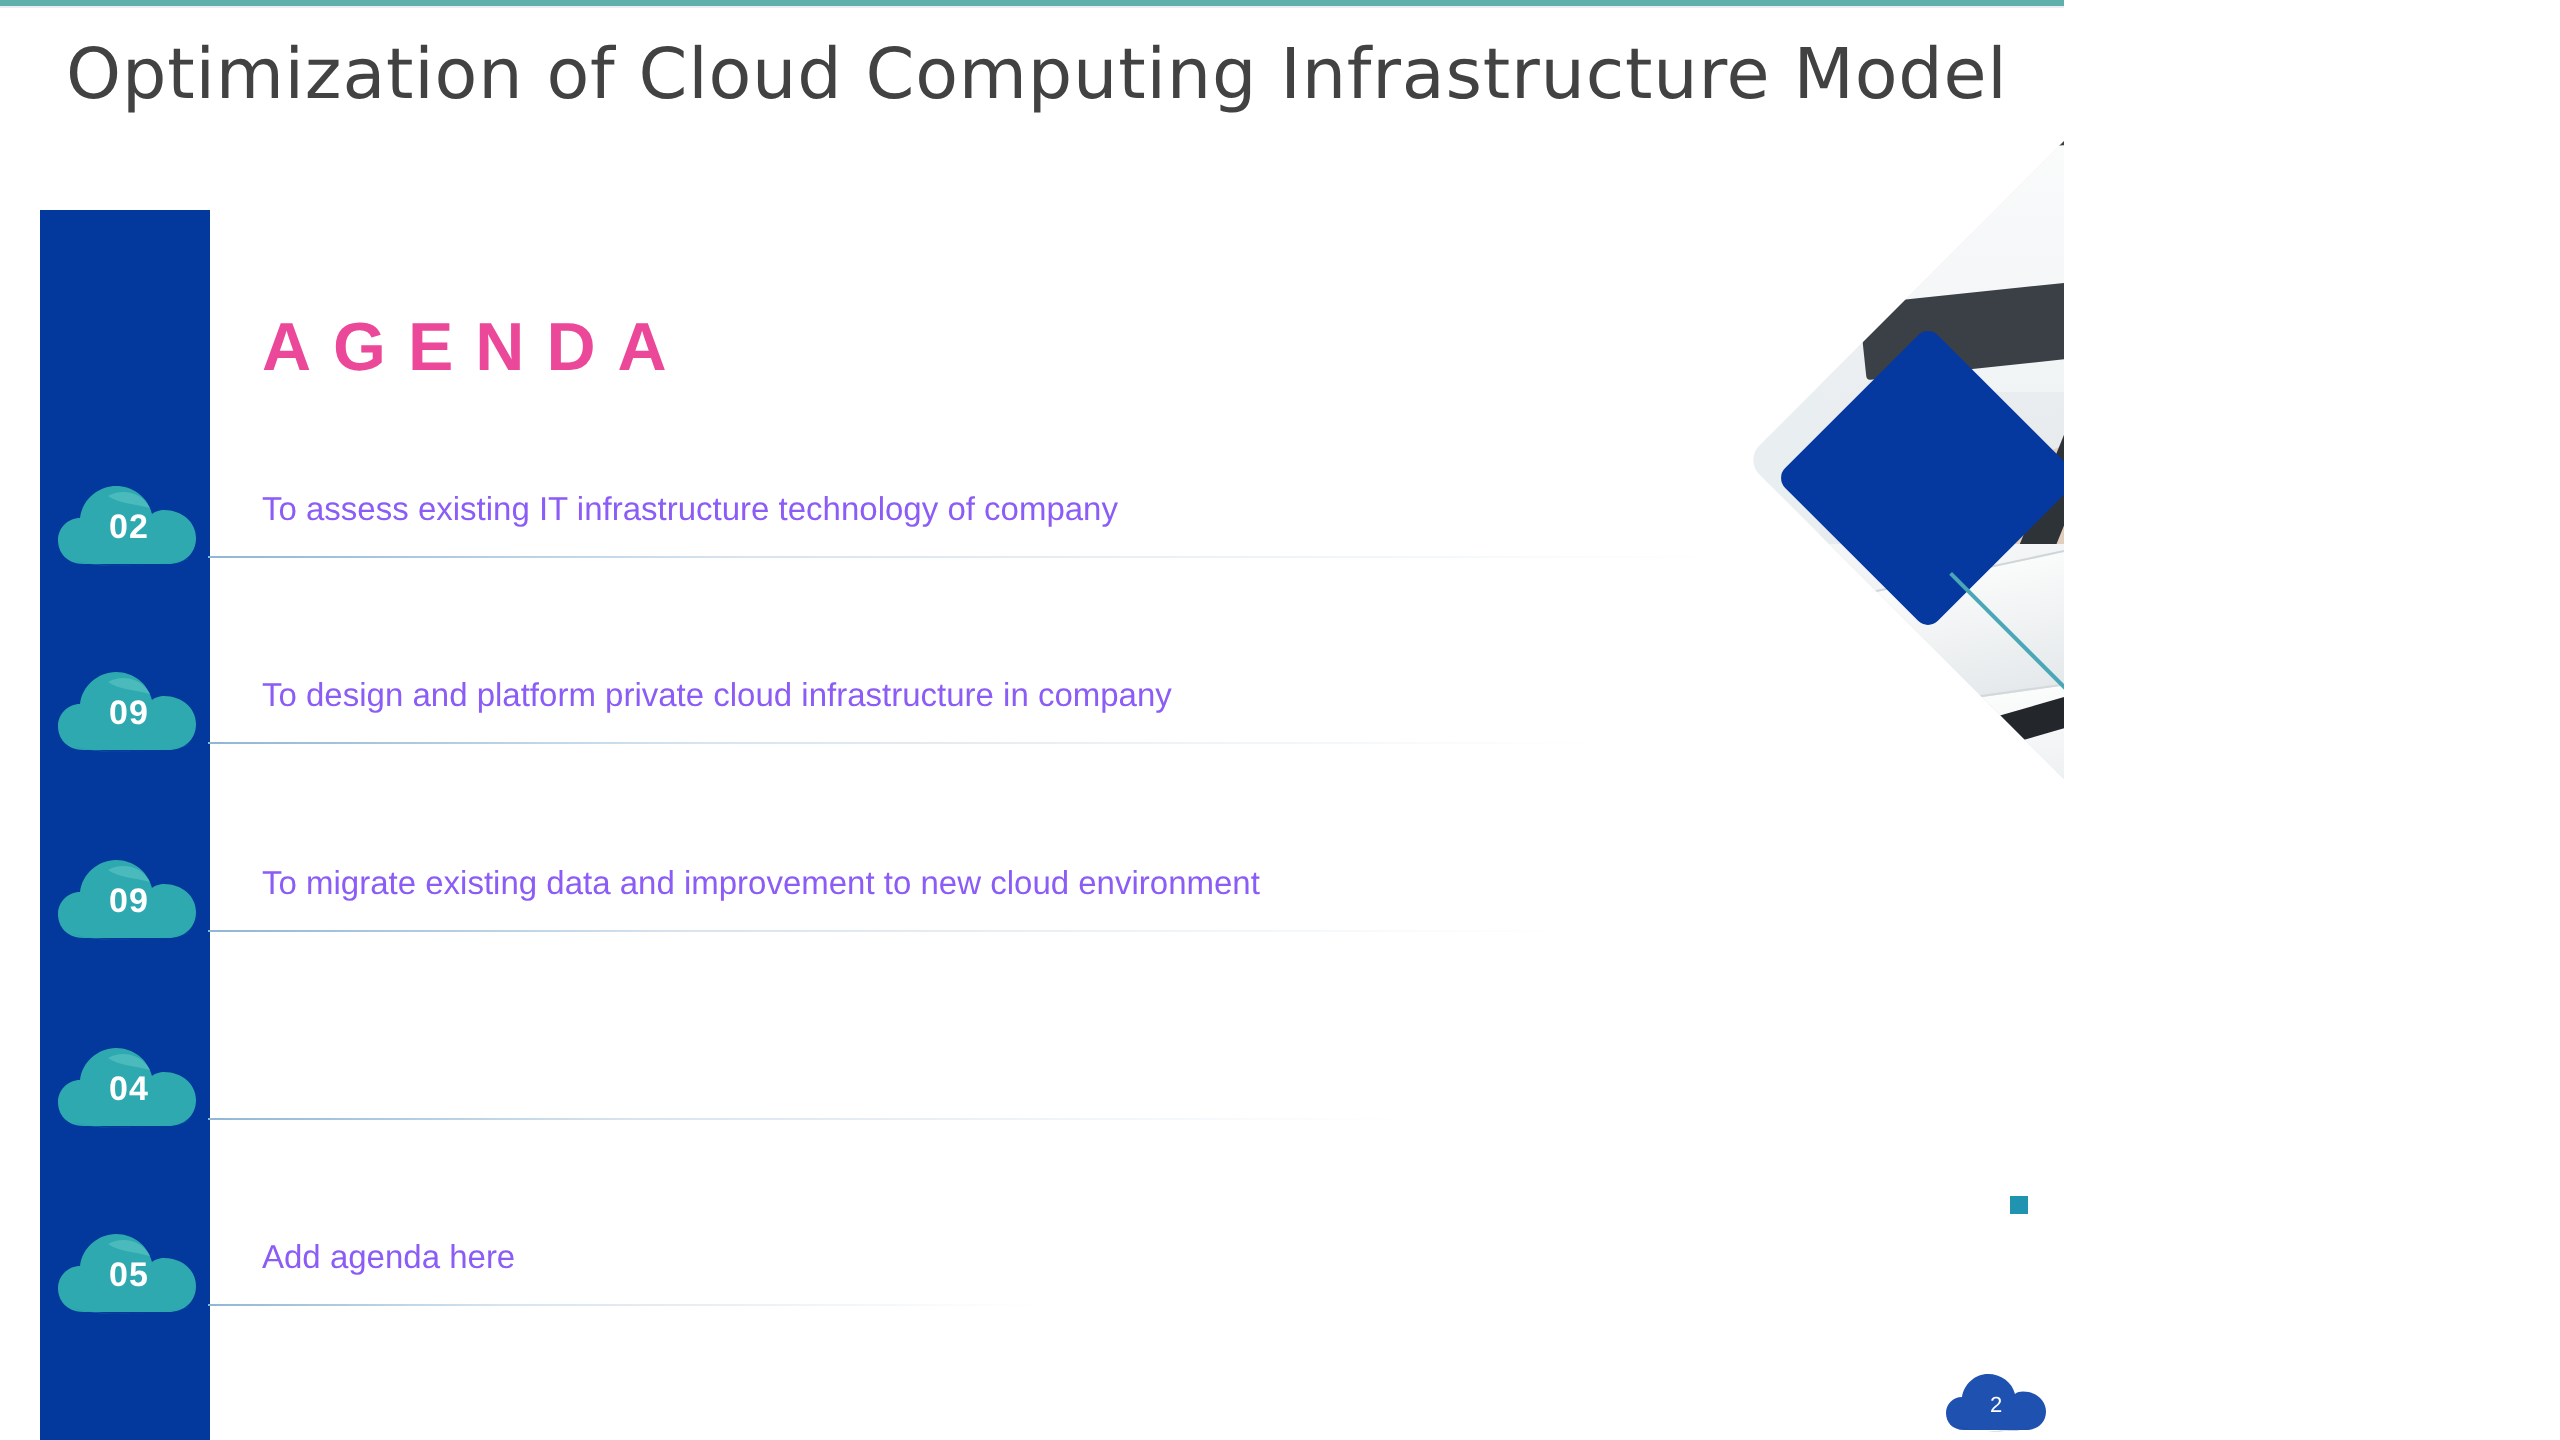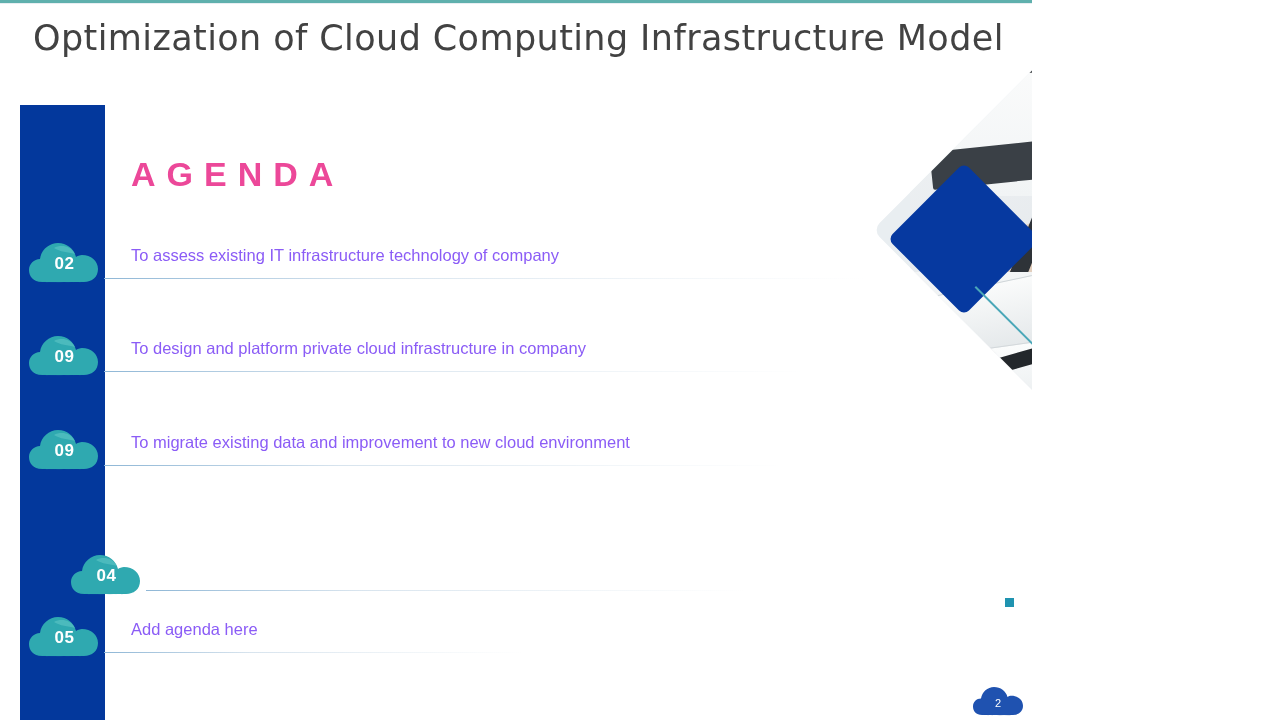--- a/index.html
+++ b/index.html
@@ -390,21 +390,21 @@
           <path d="M14 42 C5 42 1 36 1 30 C1 24 6 19 12 19 C13 10 21 3 30 3 C39 3 46 9 48 17 C49 16 52 15 54 15 C63 15 70 21 70 29 C70 37 64 42 56 42 Z" fill="#2fa9b0"></path>
           <path d="M26 8 C33 4 43 6 47 14 C40 12 32 12 26 8 Z" fill="#55c0c2" opacity=".75"></path>
           <path d="M8 40 C22 44 54 44 67 39 C60 43 20 45 8 40 Z" fill="#1f9aa4" opacity=".55"></path>
         </svg>
       </span>
       <span class="cloud-num">09</span>
       <span class="agenda-text">To migrate existing data and improvement to new cloud environment</span>
       <span class="agenda-underline" style="width:680px;"></span>
     </div>
 
-    <div class="agenda-row" style="top:546px;margin-left:42px;">
+    <div class="agenda-row" style="top:515px;">
       <span class="cloud-badge">
         <svg viewBox="0 0 73 44" width="73" height="44" aria-hidden="true">
           <path d="M14 42 C5 42 1 36 1 30 C1 24 6 19 12 19 C13 10 21 3 30 3 C39 3 46 9 48 17 C49 16 52 15 54 15 C63 15 70 21 70 29 C70 37 64 42 56 42 Z" fill="#2fa9b0"></path>
           <path d="M26 8 C33 4 43 6 47 14 C40 12 32 12 26 8 Z" fill="#55c0c2" opacity=".75"></path>
           <path d="M8 40 C22 44 54 44 67 39 C60 43 20 45 8 40 Z" fill="#1f9aa4" opacity=".55"></path>
         </svg>
       </span>
       <span class="cloud-num">04</span>
       <span class="agenda-underline" style="width:600px;"></span>
     </div>

